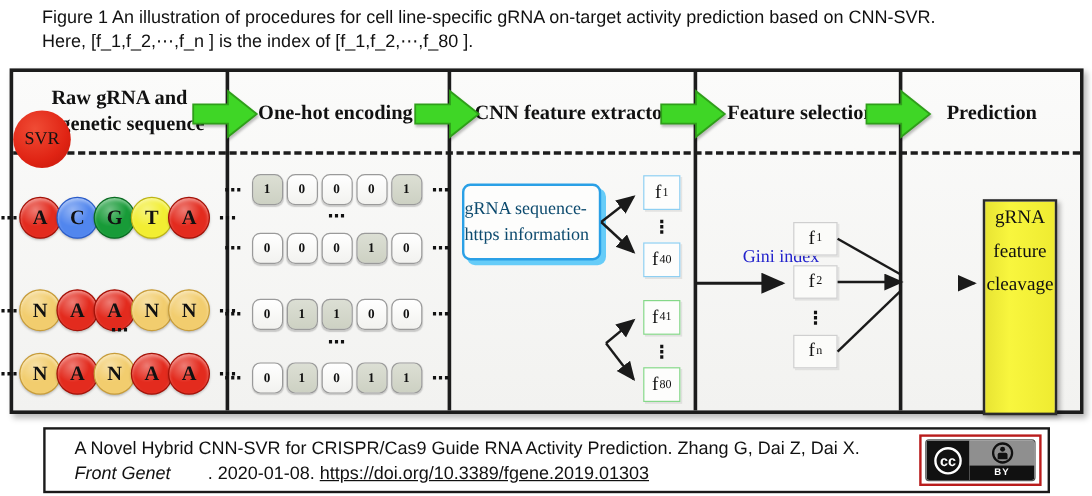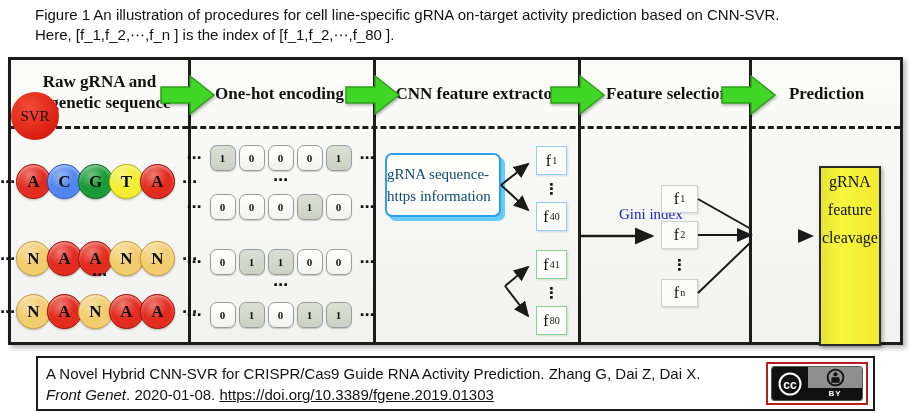--- a/index.html
+++ b/index.html
@@ -46,21 +46,21 @@
   .gini{position:absolute;font-family:"Liberation Serif",serif;font-size:15px;color:#2222cc;}
   
   .svr{position:absolute;width:48px;height:48px;border-radius:50%;background:radial-gradient(circle at 38% 32%,#f04c35,#e02414 60%,#c21508);
        display:flex;align-items:center;justify-content:center;font-family:"Liberation Serif",serif;font-size:15px;color:#111;z-index:4;margin-top:32px;}
   .outbox{position:absolute;border:2.5px solid #2a2a2a;background:linear-gradient(90deg,#e8e433,#f8f63e 35%,#efeb31);
           display:flex;flex-direction:column;align-items:center;justify-content:flex-start;font-family:"Liberation Serif",serif;
           font-size:16px;color:#111;line-height:28px;text-align:center;box-sizing:border-box;box-shadow:2px 2px 4px rgba(0,0,0,.3);margin-top:20px;}
   .connectors{position:absolute;left:0;top:0;z-index:3;}
   
   .citation{position:absolute;left:36px;top:356px;width:839px;height:55px;border:2px solid #1a1a1a;background:#fff;box-sizing:border-box;}
-  .cit-text{position:absolute;left:8px;top:5px;font-size:15px;line-height:21px;color:#111;}
+  .cit-text{position:absolute;left:24px;top:5px;font-size:15px;line-height:21px;color:#111;}
   .cit-text a{color:#111;}
   .ccwrap{position:absolute;right:5px;top:4px;width:102px;height:43px;border:2px solid #b91c1c;background:#fff;
           box-sizing:border-box;display:flex;align-items:center;justify-content:center;}
   .ccbadge{width:90px;height:33px;display:flex;border-radius:3px;overflow:hidden;border:1px solid #555;}
   .ccleft{width:36px;background:#111;display:flex;align-items:center;justify-content:center;}
   .ccright{flex:1;display:flex;flex-direction:column;background:#8f8f8f;}
   .ccperson{flex:1;display:flex;align-items:center;justify-content:center;}
   .ccby{height:12px;background:#111;color:#fff;font-size:8px;font-weight:bold;text-align:center;line-height:12px;letter-spacing:1px;}
 </style>
 </head>
@@ -230,21 +230,21 @@
       <line x1="687" y1="175" x2="740" y2="175" stroke="#1a1a1a" stroke-width="2" marker-end="url(#ah)"></line>
       <line x1="687" y1="233" x2="740" y2="182" stroke="#1a1a1a" stroke-width="2"></line>
       <line x1="792" y1="176" x2="801" y2="176" stroke="#1a1a1a" stroke-width="2" marker-end="url(#ah)"></line>
     </svg>
   </div>
 </div>
 
 <div class="citation">
   <div class="cit-text">
     <div>A Novel Hybrid CNN-SVR for CRISPR/Cas9 Guide RNA Activity Prediction. Zhang G, Dai Z, Dai X.</div>
-    <div><i>Front Genet</i><span style="white-space:pre;">. 2020-01-08. </span><a href="#">https://doi.org/10.3389/fgene.2019.01303</a></div>
+    <div><i>Front Genet</i><span style="white-space:pre;padding-left:31px;">. 2020-01-08. </span><a href="#">https://doi.org/10.3389/fgene.2019.01303</a></div>
   </div>
   <div class="ccwrap">
     <div class="ccbadge">
       <div class="ccleft">
         <svg width="26" height="26" viewBox="0 0 26 26">
           <circle cx="13" cy="13" r="10.5" fill="none" stroke="#fff" stroke-width="2"></circle>
           <text x="13" y="17.5" text-anchor="middle" font-family="Liberation Sans, sans-serif" font-size="12" font-weight="bold" fill="#fff">cc</text>
         </svg>
       </div>
       <div class="ccright">

